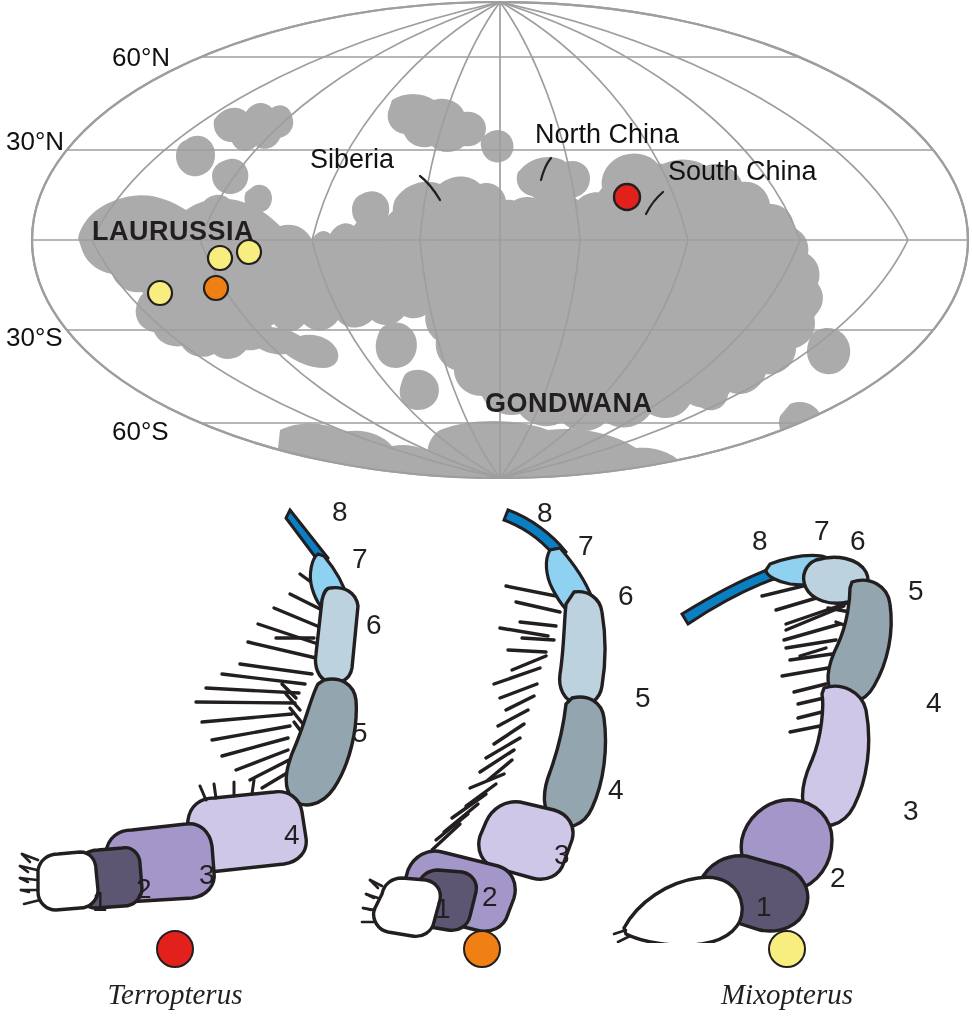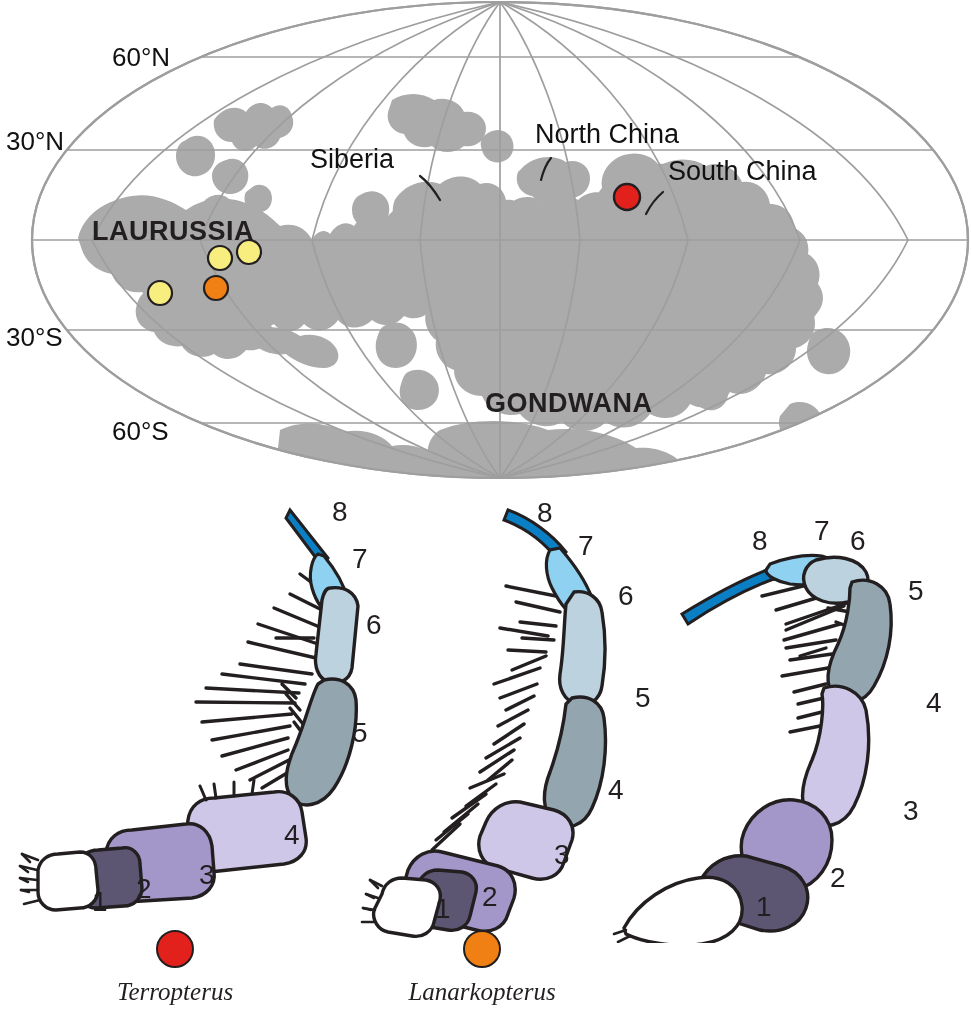--- a/index.html
+++ b/index.html
@@ -35,21 +35,21 @@
 
   .legend-row{position:relative;width:972px;height:103px;}
   .legend-item{position:absolute;top:0;width:240px;text-align:center;}
   .legend-dot{
     width:38px;height:38px;border-radius:50%;
     border:2.5px solid #231f20;margin:0 auto 10px auto;
     box-sizing:border-box;
   }
   .legend-name{
     font-family:"Liberation Serif","DejaVu Serif",serif;
-    font-style:italic;font-size:25px;color:#231f20;white-space:nowrap;
+    font-style:italic;font-size:29px;color:#231f20;white-space:nowrap;
     font-weight:400;
   }
 </style>
 </head>
 <body>
 
 <div id="figure">
 
   <div class="map-panel">
     <svg width="972" height="490" viewBox="0 0 972 490" xmlns="http://www.w3.org/2000/svg">
@@ -451,20 +451,23 @@
   <div class="legend-panel">
     <div class="legend-row">
 
       <div class="legend-item" style="left:55px;">
         <div class="legend-dot" style="background:#E2211C;"></div>
         <div class="legend-name">Terropterus</div>
       </div>
 
       <div class="legend-item" style="left:362px;">
         <div class="legend-dot" style="background:#F08013;"></div>
-        <div class="legend-name">Lanarkopterus</div>
       </div>
 
+      <div class="legend-item" style="left:667px;">
+        <div class="legend-dot" style="background:#F8EE80;"></div>
+        <div class="legend-name">Mixopterus</div>
+      </div>
 
     </div>
   </div>
 
 </div>
 
 </body></html>

